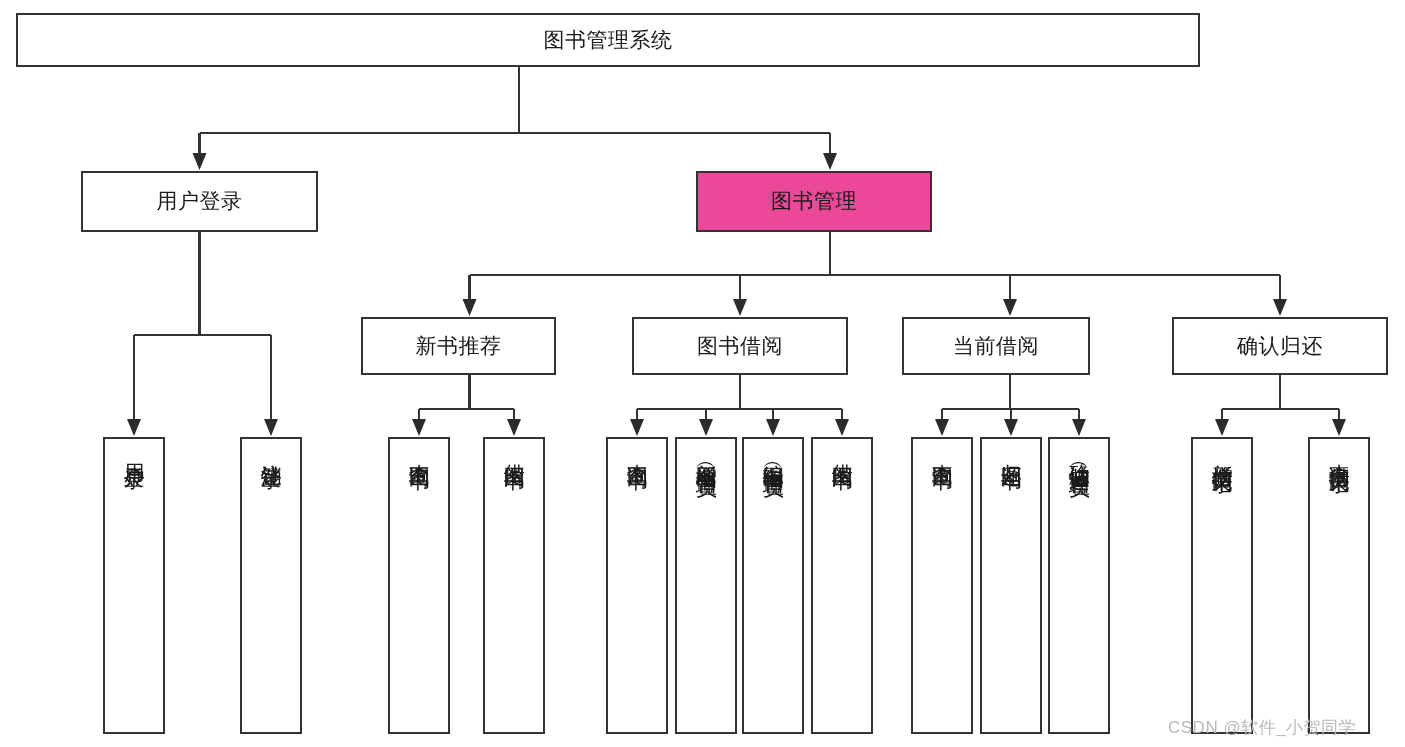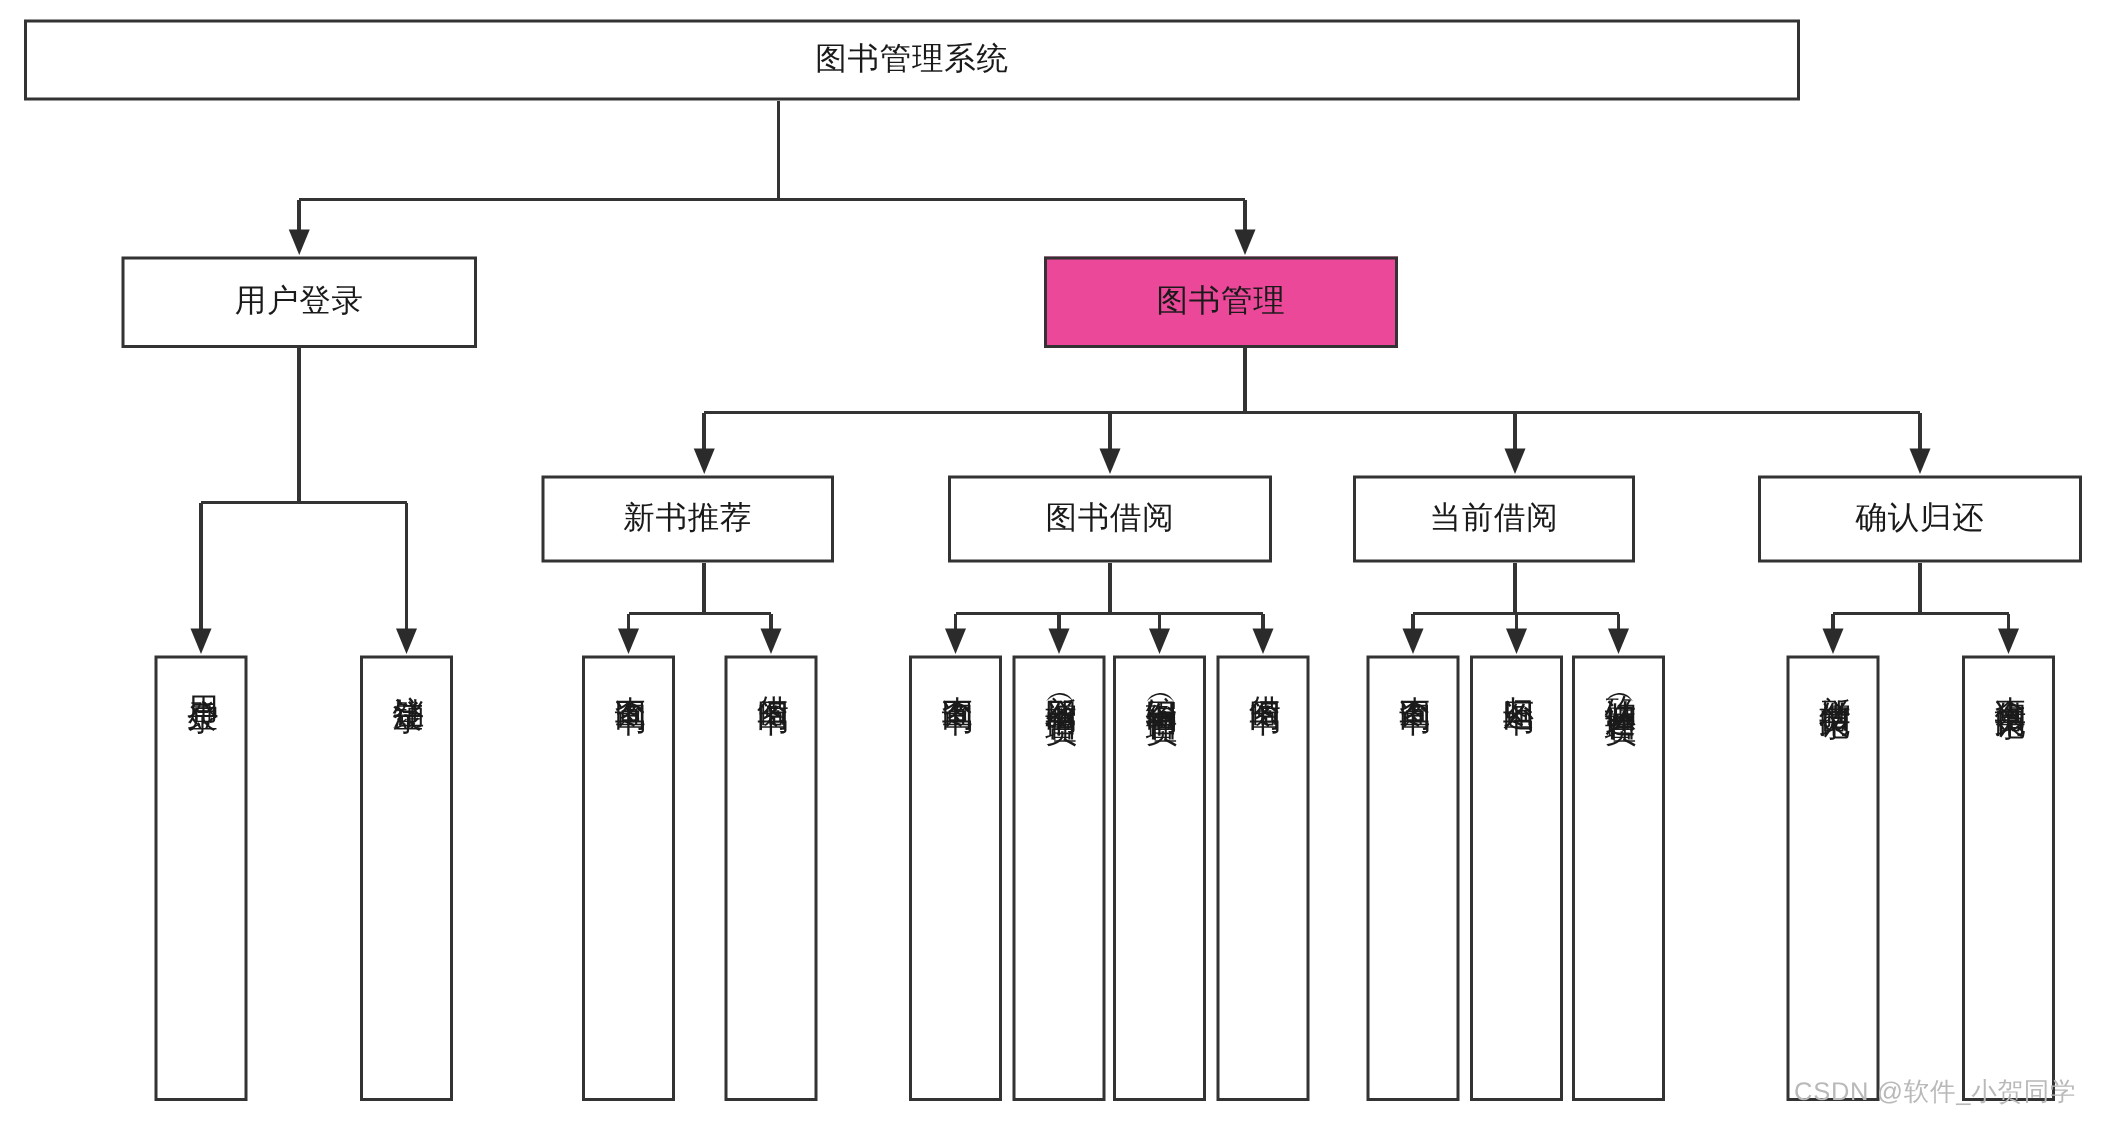--- a/index.html
+++ b/index.html
@@ -179,14 +179,14 @@
       <div class="node vert" style="left: 1048px; top: 437px; width: 62px; height: 297px; border-color: rgb(51, 51, 51); background: rgb(255, 255, 255); color: rgb(26, 26, 26);">
         <span class="label">确认归还（管理员）</span>
       </div>
       <div class="node vert" style="left: 1191px; top: 437px; width: 62px; height: 297px; border-color: rgb(51, 51, 51); background: rgb(255, 255, 255); color: rgb(26, 26, 26);">
         <span class="label">新增借阅记录</span>
       </div>
       <div class="node vert" style="left: 1308px; top: 437px; width: 62px; height: 297px; border-color: rgb(51, 51, 51); background: rgb(255, 255, 255); color: rgb(26, 26, 26);">
         <span class="label">查询借阅记录</span>
       </div>
     </div>
-  <div class="watermark" style="left: 1196px; top: 716px; color: rgb(185, 185, 185);">CSDN @软件_小贺同学</div>
+  <div class="watermark" style="left: 1168px; top: 716px; color: rgb(185, 185, 185);">CSDN @软件_小贺同学</div>
 </div>
 
 </body></html>

